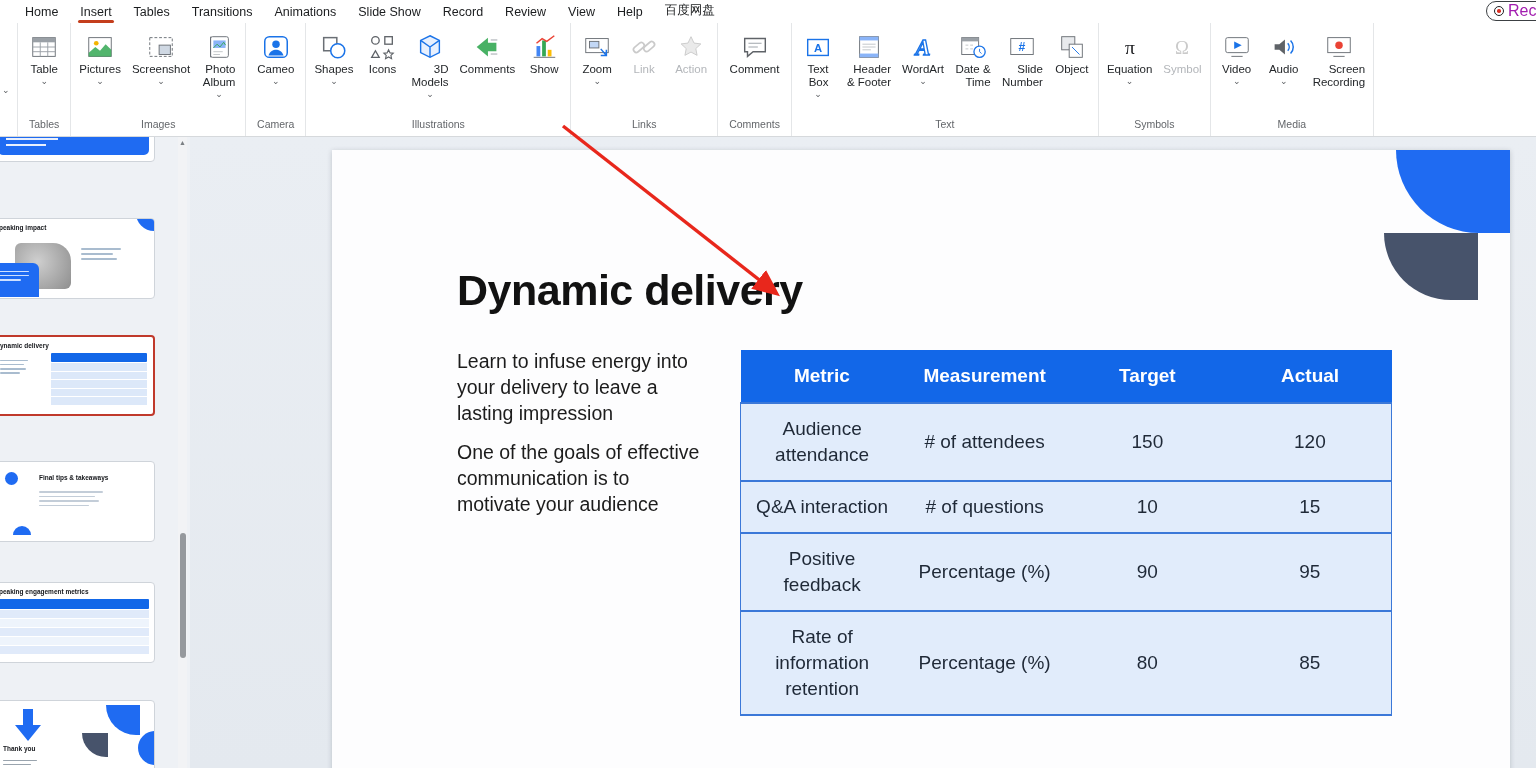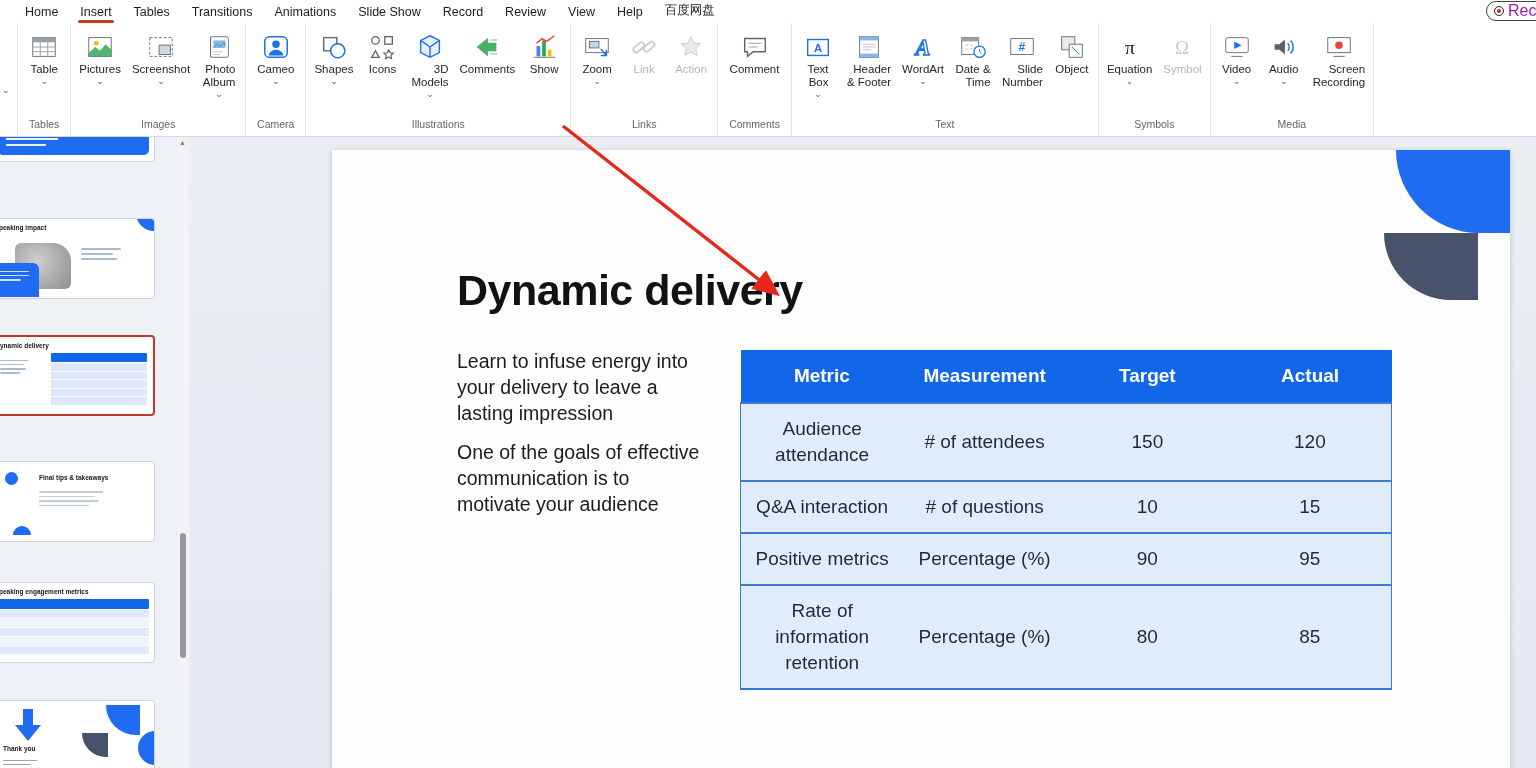--- a/index.html
+++ b/index.html
@@ -580,21 +580,21 @@
               <td>150</td>
               <td>120</td>
             </tr>
             <tr>
               <td>Q&amp;A interaction</td>
               <td># of questions</td>
               <td>10</td>
               <td>15</td>
             </tr>
             <tr>
-              <td>Positive metrics</td>
+              <td>Positive feedback</td>
               <td>Percentage (%)</td>
               <td>90</td>
               <td>95</td>
             </tr>
             <tr>
               <td>Rate of information retention</td>
               <td>Percentage (%)</td>
               <td>80</td>
               <td>85</td>
             </tr>

